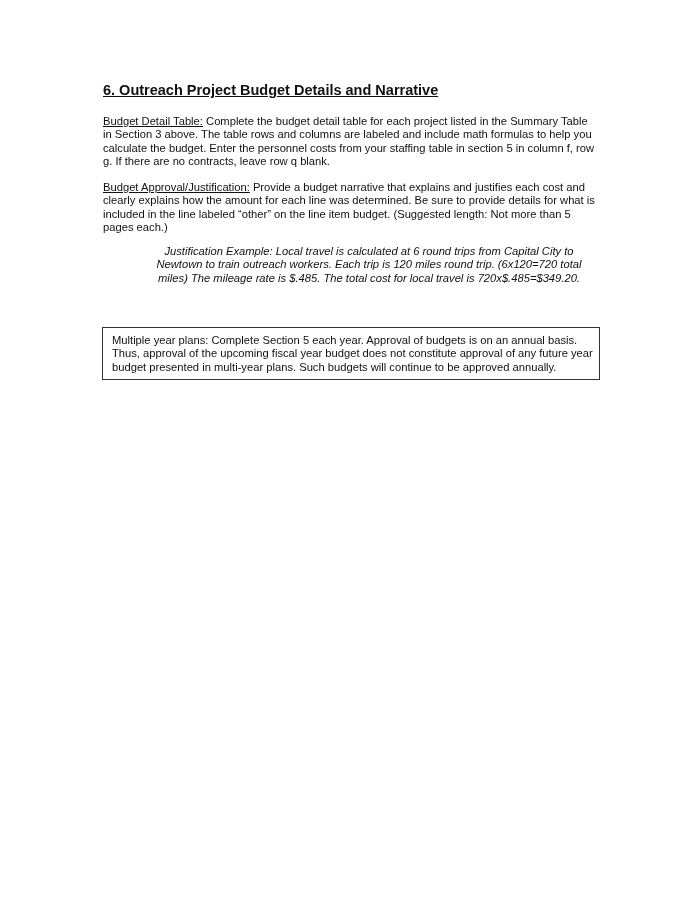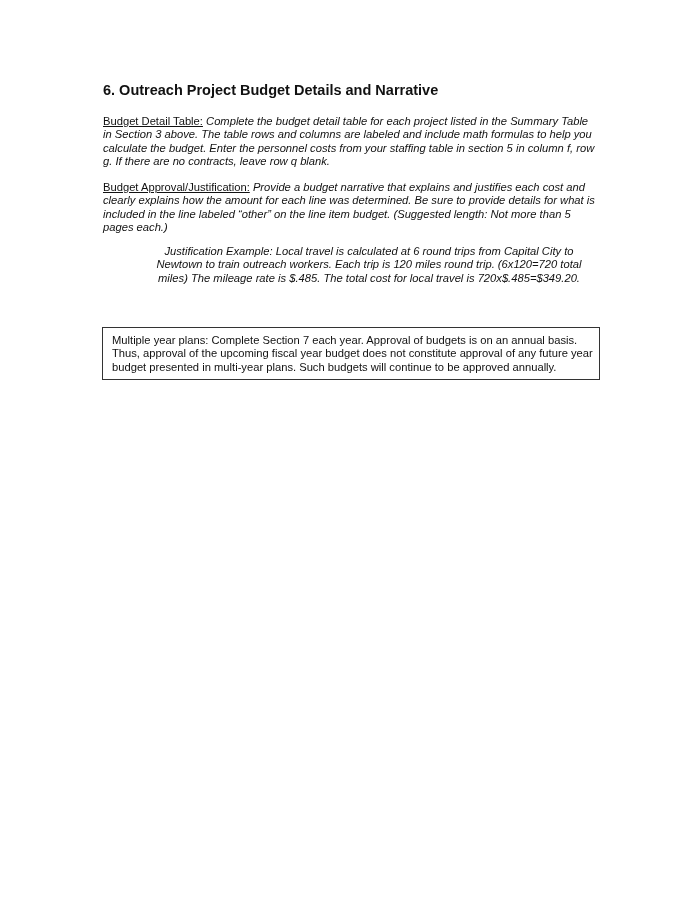--- a/index.html
+++ b/index.html
@@ -1,29 +1,29 @@
 <!DOCTYPE html>
 <html><head>
   <meta charset="utf-8">
   <style>
     html, body { margin:0; padding:0; background:#fff; }
     body { width:696px; height:900px; position:relative; font-family:"Liberation Sans", sans-serif; color:#111; }
-    .title { position:absolute; left:103px; top:82px; font-size:14.5px; font-weight:bold; margin:0; }
+    .title { position:absolute; left:103px; top:82px; font-size:14.5px; font-weight:bold; text-decoration:underline; margin:0; }
     .para { position:absolute; left:103px; width:495px; font-size:11.2px; line-height:13.3px; margin:0; }
     .p1 { top:115px; }
     .p2 { top:181px; }
     .lbl { text-decoration:underline; font-style:normal;margin-top:7px; }
-    .it { font-style:italic; }
+    .it { }
     .example { position:absolute; left:144px; top:245px; width:450px; font-size:11.2px; line-height:13.3px; font-style:italic; margin:0;text-align:center; }
     .box { position:absolute; left:102px; top:327px; width:481px; border:1px solid #333; padding:6px 6px 5px 9px; font-size:11.2px; line-height:13.3px; }
   </style>
 </head>
 <body>
 
 <h1 class="title">6.  Outreach Project Budget Details and Narrative</h1>
 
 <p class="para p1"><span class="lbl">Budget Detail Table:</span><span class="it"> Complete the budget detail table for each project listed in the Summary Table in Section 3 above.  The table rows and columns are labeled and include math formulas to help you calculate the budget.  Enter the personnel costs from your staffing table in section 5 in column f, row g. If there are no contracts, leave row q blank.</span></p>
 
 <p class="para p2"><span class="lbl">Budget Approval/Justification:</span><span class="it">   Provide a budget narrative that explains and justifies each cost and clearly explains how the amount for each line was determined. Be sure to provide details for what is included in the line labeled “other” on the line item budget.  (Suggested length: Not more than 5 pages each.)</span></p>
 
 <p class="example">Justification Example:  Local travel is calculated at 6 round trips from Capital City to Newtown to train outreach workers.  Each trip is 120 miles round trip.  (6x120=720 total miles)  The mileage rate is $.485.  The total cost for local travel is 720x$.485=$349.20.</p>
 
-<div class="box"><span>Multiple year plans:  Complete Section 7 each year.  Approval of budgets is on an annual basis.  Thus, approval of the upcoming fiscal year budget does not constitute approval of any future year budget presented in multi-year plans.  Such budgets will continue to be approved annually.</span></div>
+<div class="box"><span>Multiple year plans:  Complete Section 5 each year.  Approval of budgets is on an annual basis.  Thus, approval of the upcoming fiscal year budget does not constitute approval of any future year budget presented in multi-year plans.  Such budgets will continue to be approved annually.</span></div>
 
 </body></html>

